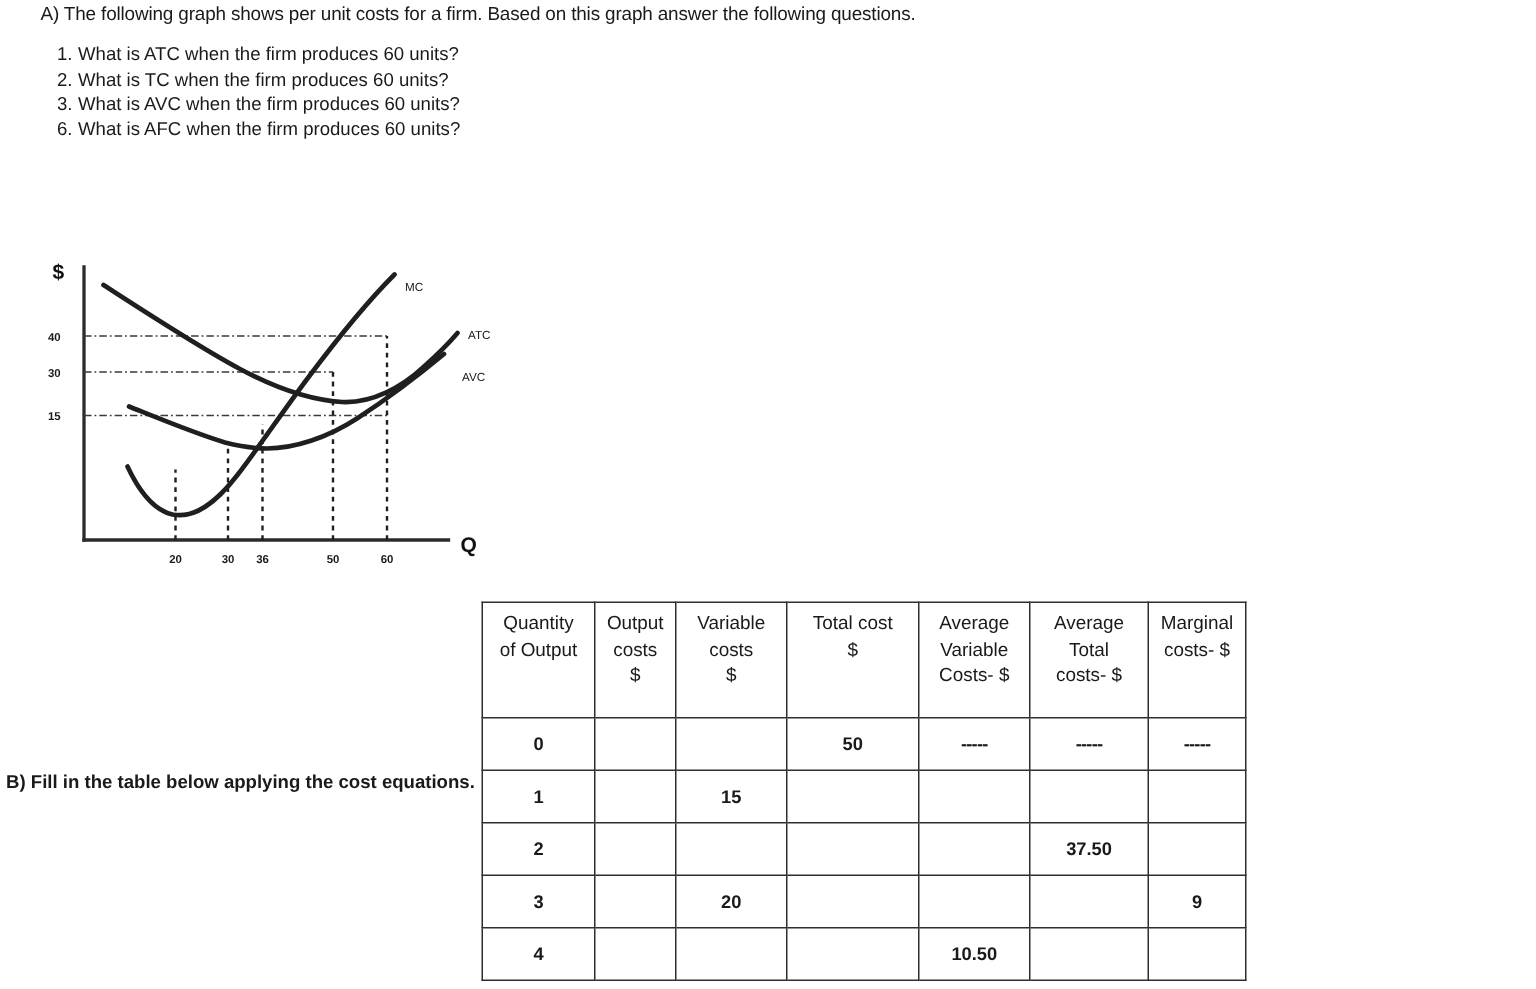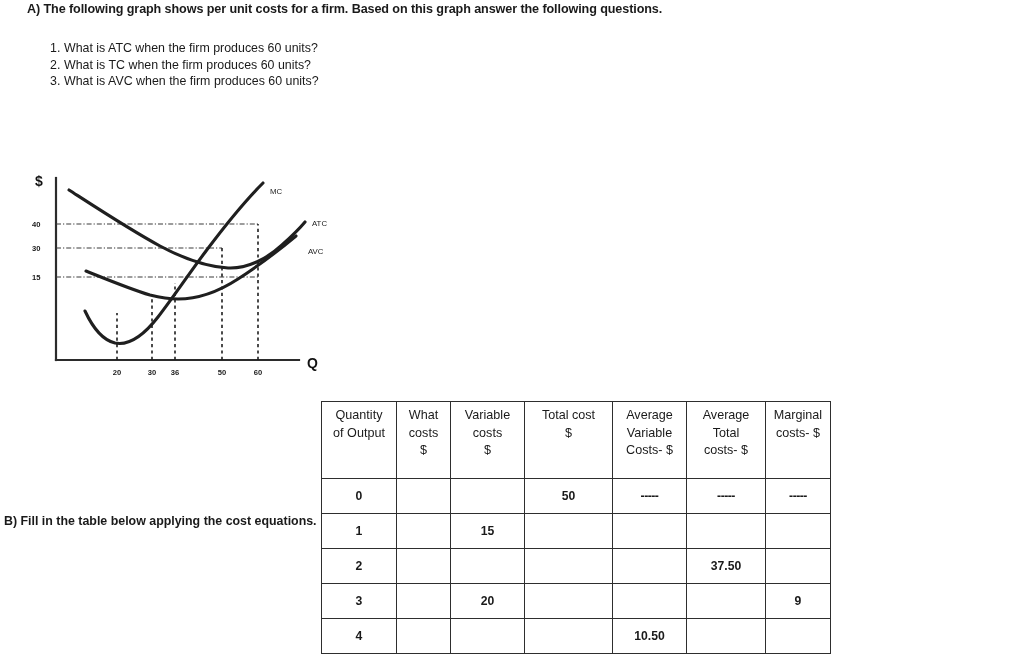--- a/index.html
+++ b/index.html
@@ -16,33 +16,33 @@
     color: #1a1a1a;
     overflow: hidden;
   }
 
   
   #part-a-heading {
     position: absolute;
     left: 27px;
     top: 2px;
     font-size: 12.6px;
-    font-weight: bold;
+    font-weight: normal;
     letter-spacing: -0.1px;
     white-space: nowrap;
   }
 
   
   #question-list {
     position: absolute;
     left: 38px;
     top: 28px;
     width: 420px;
     list-style: none;
-    margin: 12px;
+    margin: 0;
     padding: 0;
   }
   #question-list li {
     font-size: 12.4px;
     line-height: 16.6px;
     white-space: nowrap;
     counter-increment: qnum;
   }
   #question-list li .qnum {
     display: inline-block;
@@ -165,20 +165,23 @@
 
 <ul id="question-list">
   <li>
     <span class="qnum">1.</span><span>What is ATC when the firm produces 60 units?</span>
   </li>
   <li>
     <span class="qnum">2.</span><span>What is TC when the firm produces 60 units?</span>
   </li>
   <li>
     <span class="qnum">3.</span><span>What is AVC when the firm produces 60 units?</span>
+  </li>
+  <li>
+    <span class="qnum">6.</span><span>What is AFC when the firm produces 60 units?</span>
   </li>
 </ul>
 
 <div id="cost-graph">
   <svg width="330" height="225" viewBox="0 0 330 225" xmlns="http://www.w3.org/2000/svg">
 
     <text class="axis-title" id="y-axis-title" x="15" y="21">$</text>
 
     <text class="axis-title" id="x-axis-title" x="287" y="203">Q</text>
 
@@ -230,21 +233,21 @@
         <col class="c-atc">
         <col class="c-mc">
     </colgroup>
     <thead>
       <tr>
         <th>
           <div>Quantity</div>
           <div>of Output</div>
         </th>
         <th>
-          <div>What</div>
+          <div>Output</div>
           <div>costs</div>
           <div>$</div>
         </th>
         <th>
           <div>Variable</div>
           <div>costs</div>
           <div>$</div>
         </th>
         <th>
           <div>Total cost</div>

